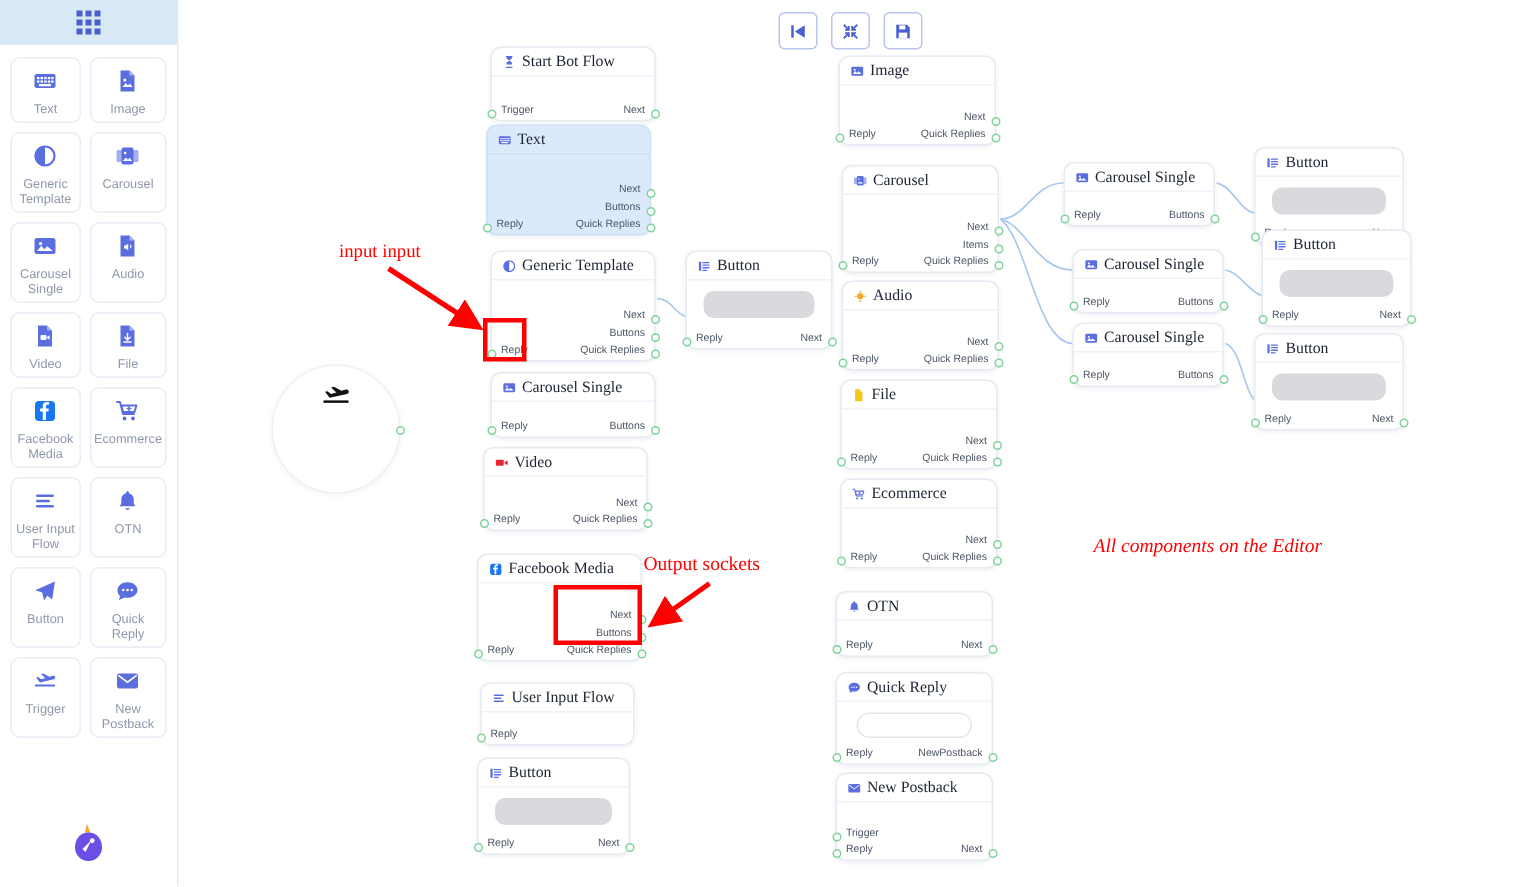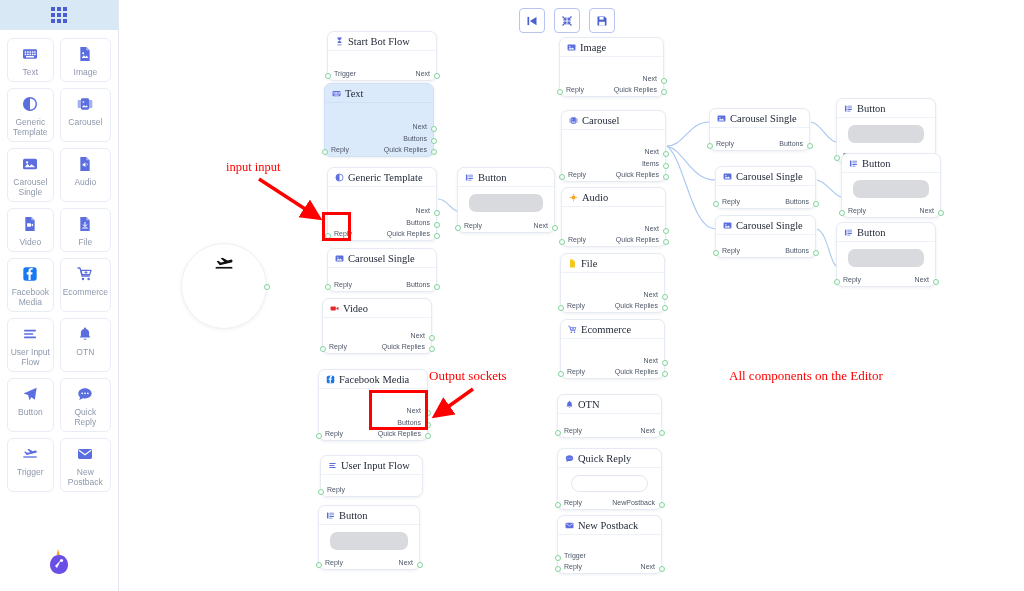--- a/index.html
+++ b/index.html
@@ -970,15 +970,15 @@
     <svg style="position:absolute; left:427px; top:385px;" width="52" height="40">
       <defs>
           <marker id="ah2" markerWidth="7" markerHeight="7" refX="5.2" refY="3.1" orient="auto">
         <path d="M0,0 L6.4,3.1 L0,6.2 z" fill="#ff0000"></path>
           </marker>
         </defs>
       <line x1="46" y1="4" x2="8" y2="31" stroke="#ff0000" stroke-width="3.4" marker-end="url(#ah2)"></line>
     </svg>
     <div class="anno-box" style="left:369px; top:390px; width:59px; height:40px;"></div>
 
-    <div class="anno-text big" style="left:729px; top:368px;">All components on the Editor</div>
+    <div class="anno-text big" style="left:729px; top:356px;font-style:italic;">All components on the Editor</div>
   </div>
 </div>
 
 </body></html>

